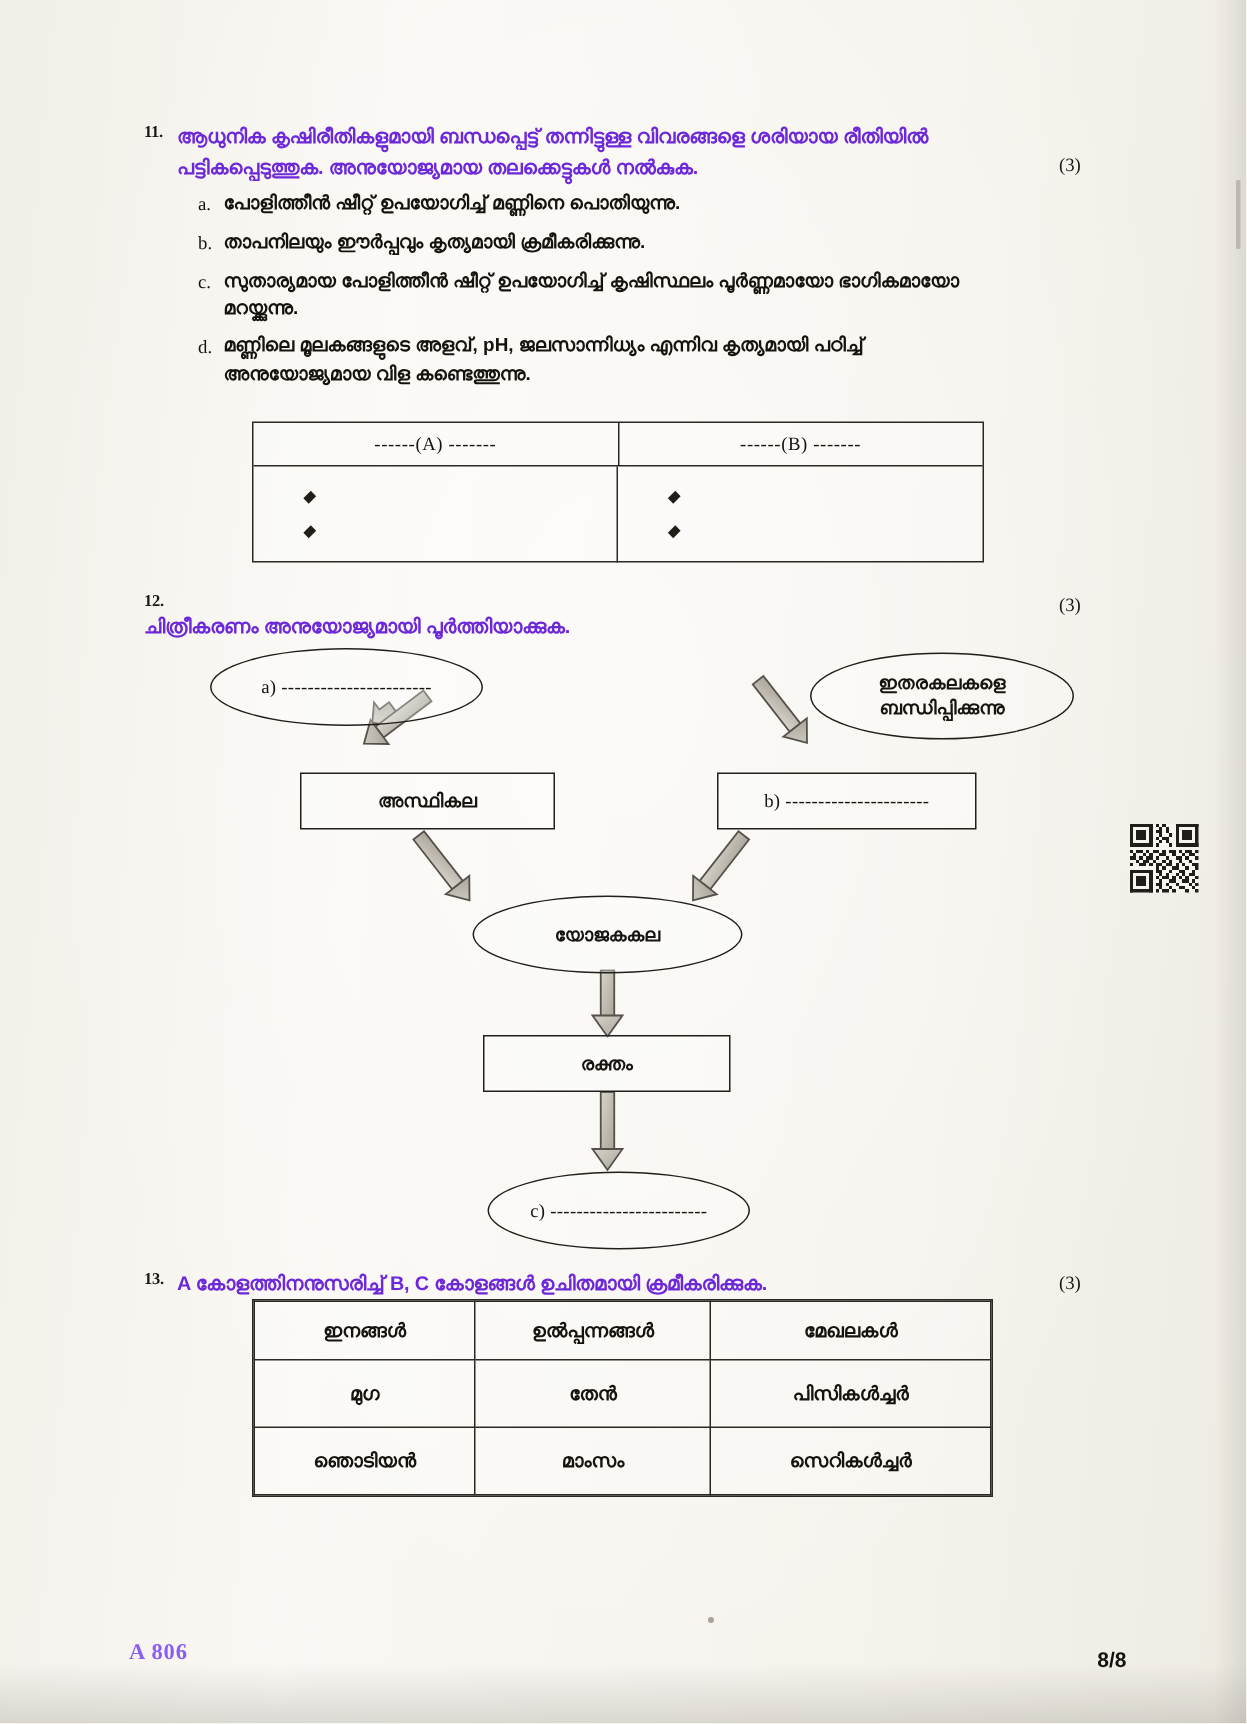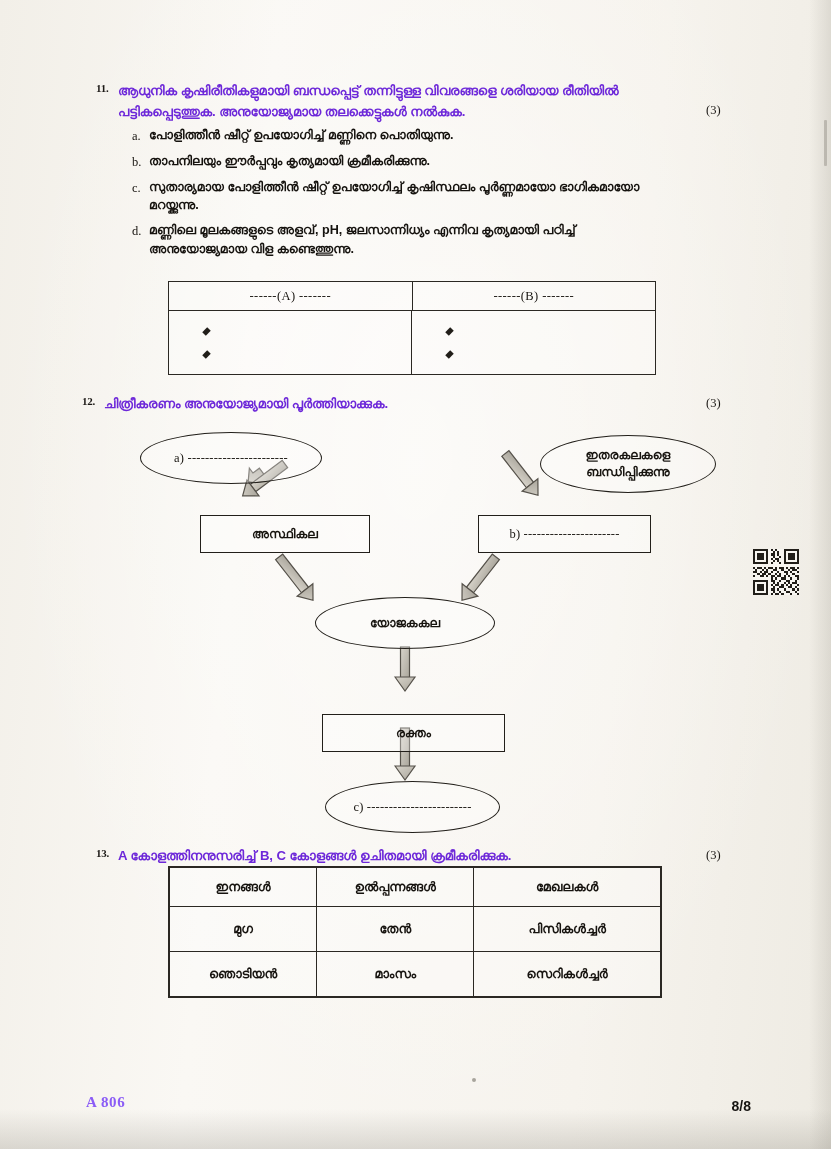--- a/index.html
+++ b/index.html
@@ -289,21 +289,21 @@
         <div class="diamond"></div>
         <div class="diamond"></div>
       </div>
       <div class="bullets">
         <div class="diamond"></div>
         <div class="diamond"></div>
       </div>
     </div>
   </div>
 
-  <div class="q-row" style="left:82px; top:393px; width:600px;">
+  <div class="q-row" style="left:96px; top:393px; width:600px;flex-direction:column;">
     <div class="q-num">12.</div>
     <div class="q-body">ചിത്രീകരണം അനുയോജ്യമായി പൂർത്തിയാക്കുക.</div>
   </div>
   <div class="marks" style="left:706px; top:396px;">(3)</div>
 
   <div id="flowchart">
 
     <svg width="831" height="430" style="position:absolute; left:0; top:0;">
       <defs>
         <linearGradient id="arrowfill" x1="0" y1="0" x2="1" y2="1">
@@ -360,21 +360,21 @@
     </div>
 
     <div class="node box" style="left:478px; top:100px; width:173px; height:38px;">
       <span class="blank-line">b) ----------------------</span>
     </div>
 
     <div class="node ellipse" style="left:315px; top:182px; width:180px; height:52px;">
       <span>യോജകകല</span>
     </div>
 
-    <div class="node box" style="left:322px; top:275px; width:183px; height:38px;margin-top:24px;">
+    <div class="node box" style="left:322px; top:275px; width:165px; height:38px;">
       <span>രക്തം</span>
     </div>
 
     <div class="node ellipse" style="left:325px; top:366px; width:175px; height:52px;">
       <span class="blank-line">c) ------------------------</span>
     </div>
   </div>
 
   <svg id="qr-code" viewBox="0 0 21 21" shape-rendering="crispEdges">
     <rect width="21" height="21" fill="#f7f5f0"></rect>

